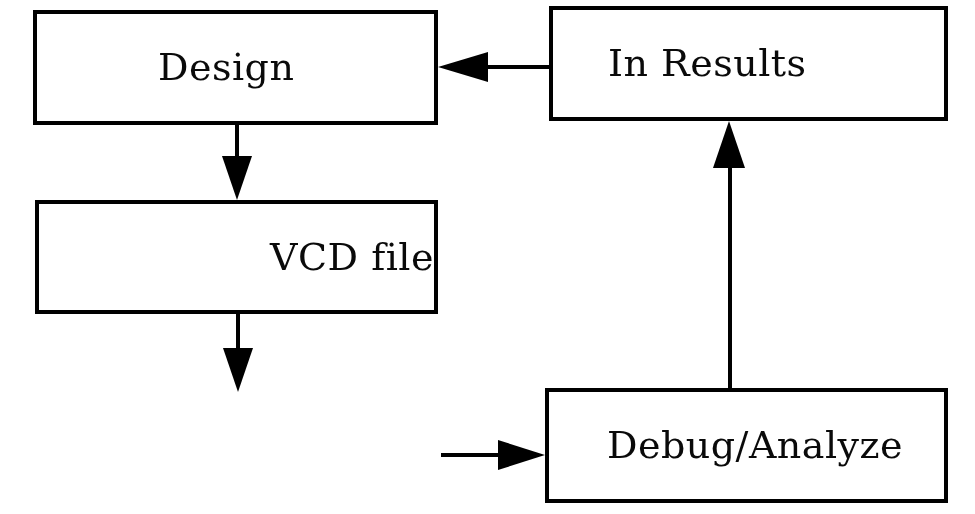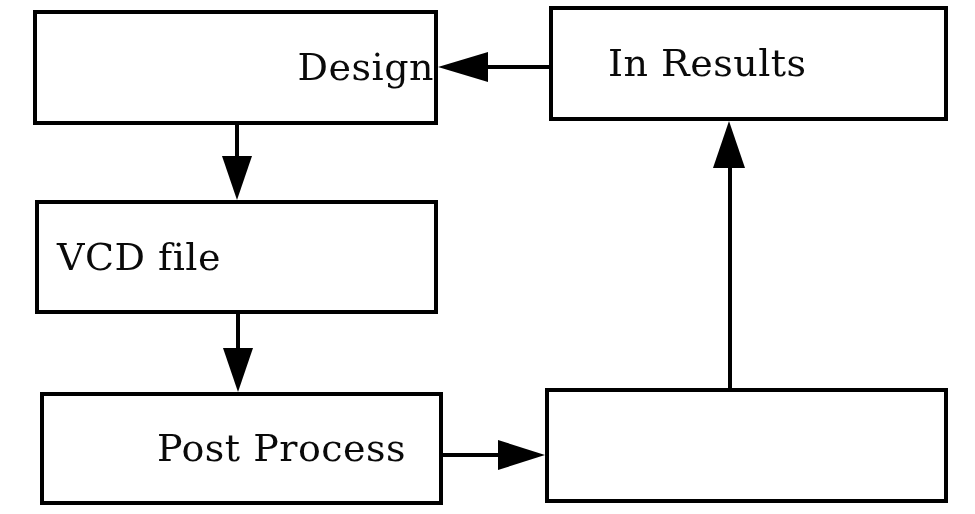--- a/index.html
+++ b/index.html
@@ -27,23 +27,23 @@
     font-size: 38px;
     line-height: 43px;
     letter-spacing: 0.5px;
   }
   .node .line {
     display: block;
     white-space: nowrap;
   }
 
   
-  .n-design   { left: 33px;  top: 10px;  width: 405px; height: 115px; padding-left: 121px; text-align: right; }
+  .n-design   { left: 33px;  top: 10px;  width: 405px; height: 115px; padding-left: 121px; }
   .n-make     { left: 549px; top: 6px;   width: 399px; height: 115px; padding-left: 55px;  }
-  .n-vcd      { left: 35px;  top: 200px; width: 403px; height: 114px; padding-left: 18px; align-items: flex-start; }
+  .n-vcd      { left: 35px;  top: 200px; width: 403px; height: 114px; padding-left: 18px; align-items: flex-end; }
   .n-post     { left: 40px;  top: 392px; width: 403px; height: 113px; padding-left: 80px; align-items: center; }
   .n-debug    { left: 545px; top: 388px; width: 403px; height: 115px; padding-left: 58px; }
 
   
   .shaft {
     position: absolute;
     background: #000000;
   }
   .s-design-vcd { left: 235px; top: 123px; width: 4px;  height: 37px; }
   .s-vcd-post   { left: 236px; top: 312px; width: 4px;  height: 40px; }
@@ -98,25 +98,23 @@
   </div>
 
   <div class="node n-make">
     <span class="line">In Results</span>
   </div>
 
   <div class="node n-vcd">
     <span class="line">VCD file</span>
   </div>
 
-  <div class="node n-post">
-    <span class="line">Post Process</span>
-  </div>
 
   <div class="node n-debug">
+    <span class="line">Debug/Analyze</span>
   </div>
 
   <div class="shaft s-design-vcd"></div>
   <div class="head h-down-1"></div>
 
   <div class="shaft s-vcd-post"></div>
   <div class="head h-down-2"></div>
 
   <div class="shaft s-post-debug"></div>
   <div class="head h-right"></div>

